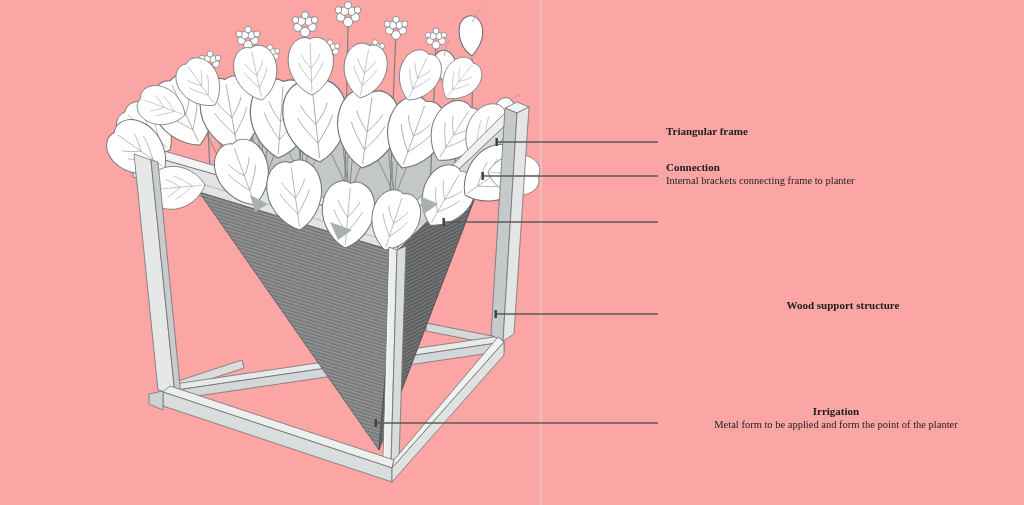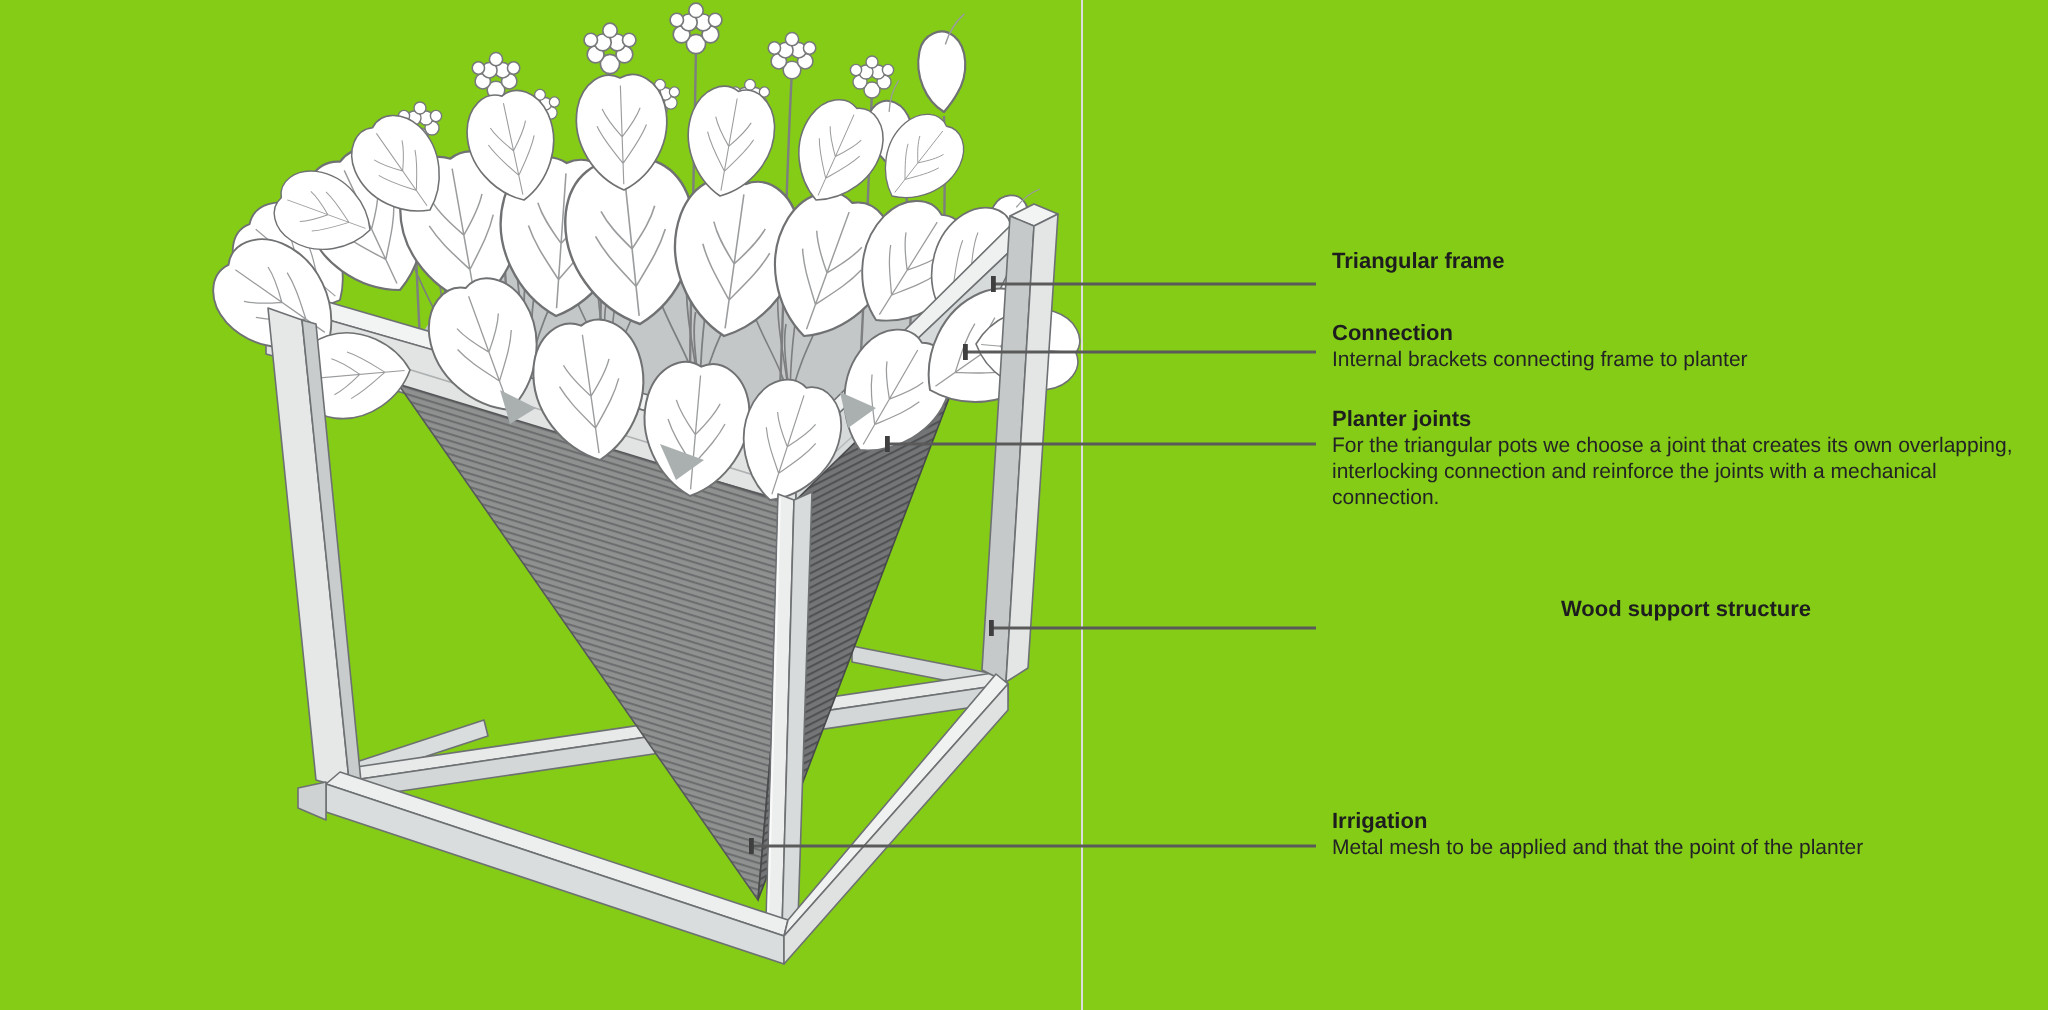--- a/index.html
+++ b/index.html
@@ -1,26 +1,26 @@
 <!DOCTYPE html>
 <html><head>
 <meta charset="utf-8">
 <style>
   html,body{margin:0;padding:0;background:#fff;}
-  .page{position:relative;width:1024px;height:505px;background:#84cc16;overflow:hidden;
-        font-family:Liberation Sans, sans-serif;}
+  .page{position:relative;width:1024px;height:505px;background:#fca5a5;overflow:hidden;
+        font-family:Liberation Serif, serif;}
   .drawing{position:absolute;left:0;top:0;}
   .ann{position:absolute;color:#1d1d1f;}
   .ann .t{font-size:11px;font-weight:bold;line-height:13px;}
   .ann .b{font-size:10.5px;line-height:13px;color:#232325;}
   .ann1{left:666px;top:125px;width:300px;}
   .ann2{left:666px;top:161px;width:330px;}
   .ann3{left:666px;top:204px;width:354px;}
   .ann4{left:666px;top:299px;width:354px;text-align:center;}
-  .ann5{left:666px;top:405px;width:340px;}
+  .ann5{left:666px;top:405px;width:340px;text-align:center;}
 
   
   .wood{stroke:#6e7173;stroke-width:.8;stroke-linejoin:round;}
   .leaf-sh{fill:#ffffff;stroke:#6f7173;stroke-width:.9;stroke-linejoin:round;}
   .vein{fill:none;stroke:#9a9c9e;stroke-width:.6;}
   .grass-l{fill:none;stroke:#7c7e80;stroke-width:.8;}
   .bloom-c{fill:#ffffff;stroke:#77797b;stroke-width:.7;}
   .stem{fill:none;stroke:#7d7f81;stroke-width:1.2;}
   .leader{stroke:#5a5a5a;stroke-width:1.4;}
   .tick{fill:#3f3f3f;}
@@ -200,25 +200,21 @@
     </g>
   </svg>
 
   <div class="ann ann1">
     <div class="t">Triangular frame</div>
   </div>
   <div class="ann ann2">
     <div class="t">Connection</div>
     <div class="b">Internal brackets connecting frame to planter</div>
   </div>
-  <div class="ann ann3">
-    <div class="t">Planter joints</div>
-    <div class="b">For the triangular pots we choose a joint that creates its own overlapping, interlocking connection and reinforce the joints with a mechanical connection.</div>
-  </div>
   <div class="ann ann4">
     <div class="t">Wood support structure</div>
   </div>
   <div class="ann ann5">
     <div class="t">Irrigation</div>
-    <div class="b">Metal mesh to be applied and that the point of the planter</div>
+    <div class="b">Metal form to be applied and form the point of the planter</div>
   </div>
 
 </div>
 
 </body></html>

